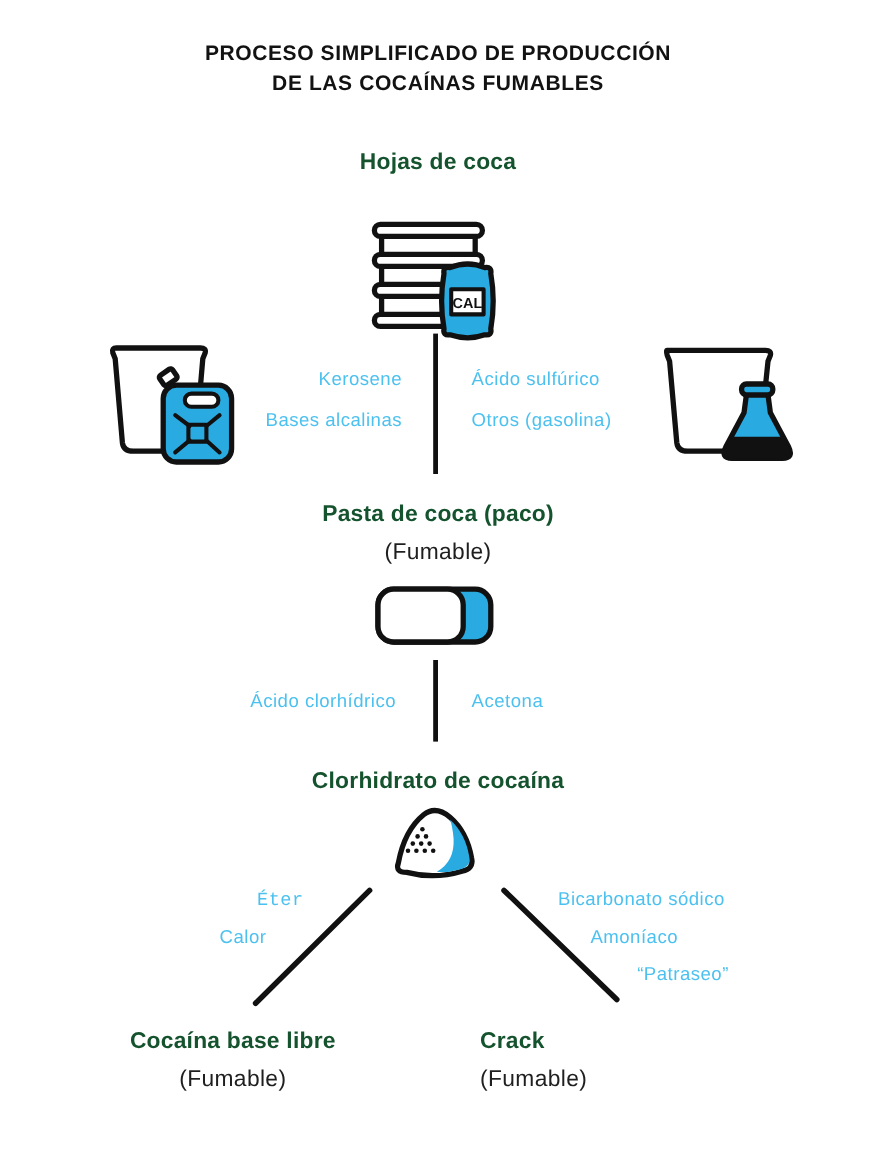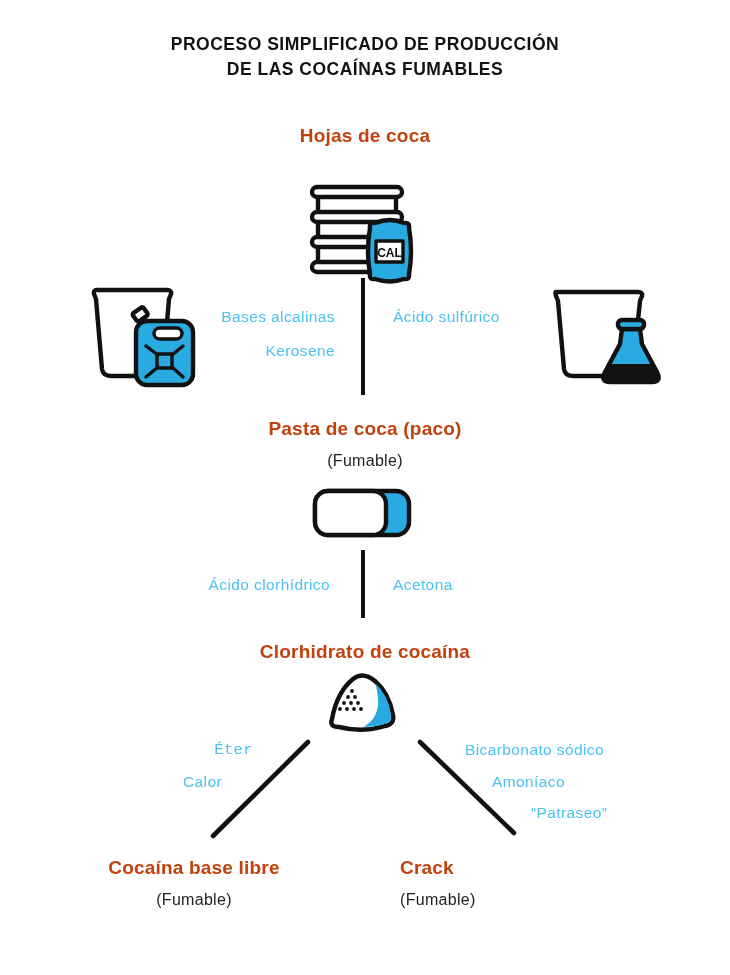--- a/index.html
+++ b/index.html
@@ -3,22 +3,22 @@
 <meta charset="utf-8">
 <style>
   html,body{margin:0;padding:0;background:#fff;}
   #canvas{
     position:relative;width:730px;height:975px;margin:0 auto;background:#ffffff;
     font-family:"Liberation Sans", sans-serif;color:#111;overflow:hidden;
   }
   .abs{position:absolute;}
   .centered{left:0;right:0;text-align:center;}
   .main-title{font-size:17.5px;font-weight:bold;letter-spacing:.5px;line-height:25px;color:#121212;}
-  .stage-title{font-size:19px;font-weight:bold;letter-spacing:.2px;line-height:24px;color:#c2410c;}
-  .stage-sub{font-size:16px;font-weight:400;line-height:24px;color:#1f1f1f;letter-spacing:.3px;}
+  .stage-title{font-size:19px;font-weight:bold;letter-spacing:.2px;line-height:24px;color:#14532d;}
+  .stage-sub{font-size:19px;font-weight:400;line-height:24px;color:#1f1f1f;letter-spacing:.3px;}
   .reagent{font-size:15.5px;color:#4CC1EF;letter-spacing:.4px;line-height:34px;white-space:nowrap;}
   .reagent.single{line-height:22px;}
   .r-right{text-align:right;}
   .vline{width:4px;background:#101010;}
   svg{display:block;overflow:visible;}
   .ink{stroke:#111;stroke-width:4.4;stroke-linejoin:round;stroke-linecap:round;}
   .thin{stroke:#111;stroke-width:3.4;stroke-linejoin:round;stroke-linecap:round;}
 </style>
 </head>
 <body>
@@ -45,25 +45,26 @@
         <path d="M72,45 Q71,39 77,40 Q92,34 106,40 Q112,39 111,45 Q115,68 111,91 Q112,97 106,96 Q92,101 77,96 Q71,97 72,91 Q68,68 72,45 Z" fill="#29ABE2" class="ink"></path>
         <rect x="78" y="58" width="27" height="21" fill="#fff" class="thin"></rect>
         <text x="91.5" y="74" text-anchor="middle" font-size="12" font-weight="bold" fill="#111">CAL</text>
       </g>
     </svg>
   </div>
 
   <div class="abs vline" style="left:361px;top:278px;height:117px;"></div>
 
   <div class="abs reagent r-right" style="right:395px;top:300px;">
+    <div>Kerosene</div>
     <div>Bases alcalinas</div>
-    <div>Kerosene</div>
   </div>
   <div class="abs reagent" style="left:393px;top:300px;">
     <div>Ácido sulfúrico</div>
+    <div>Otros (gasolina)</div>
   </div>
 
   <div class="abs" style="left:88px;top:284px;">
     <svg width="110" height="105" viewBox="0 0 110 105">
       <g>
         <path d="M9,6 L79,6 Q84,6 83,10 L81,15 L75,85 Q74,92 66,92 L23,92 Q15,92 14,85 L8,15 L6,10 Q5,6 9,6 Z" fill="#fff" class="ink"></path>
       </g>
       <g>
         <g transform="translate(44,30) rotate(-35)">
           <rect x="0" y="0" width="13" height="10" rx="2" fill="#fff" class="ink"></rect>

